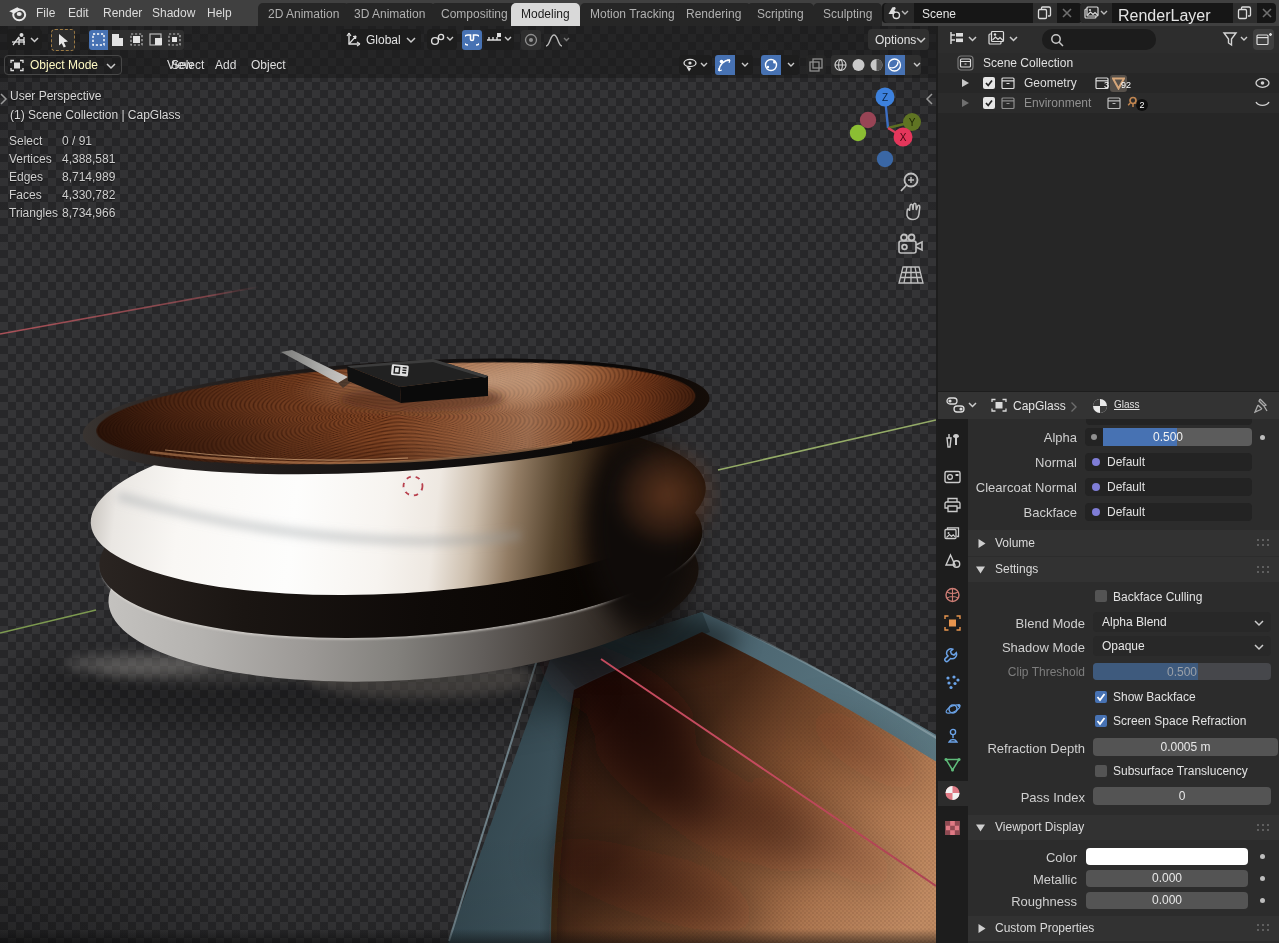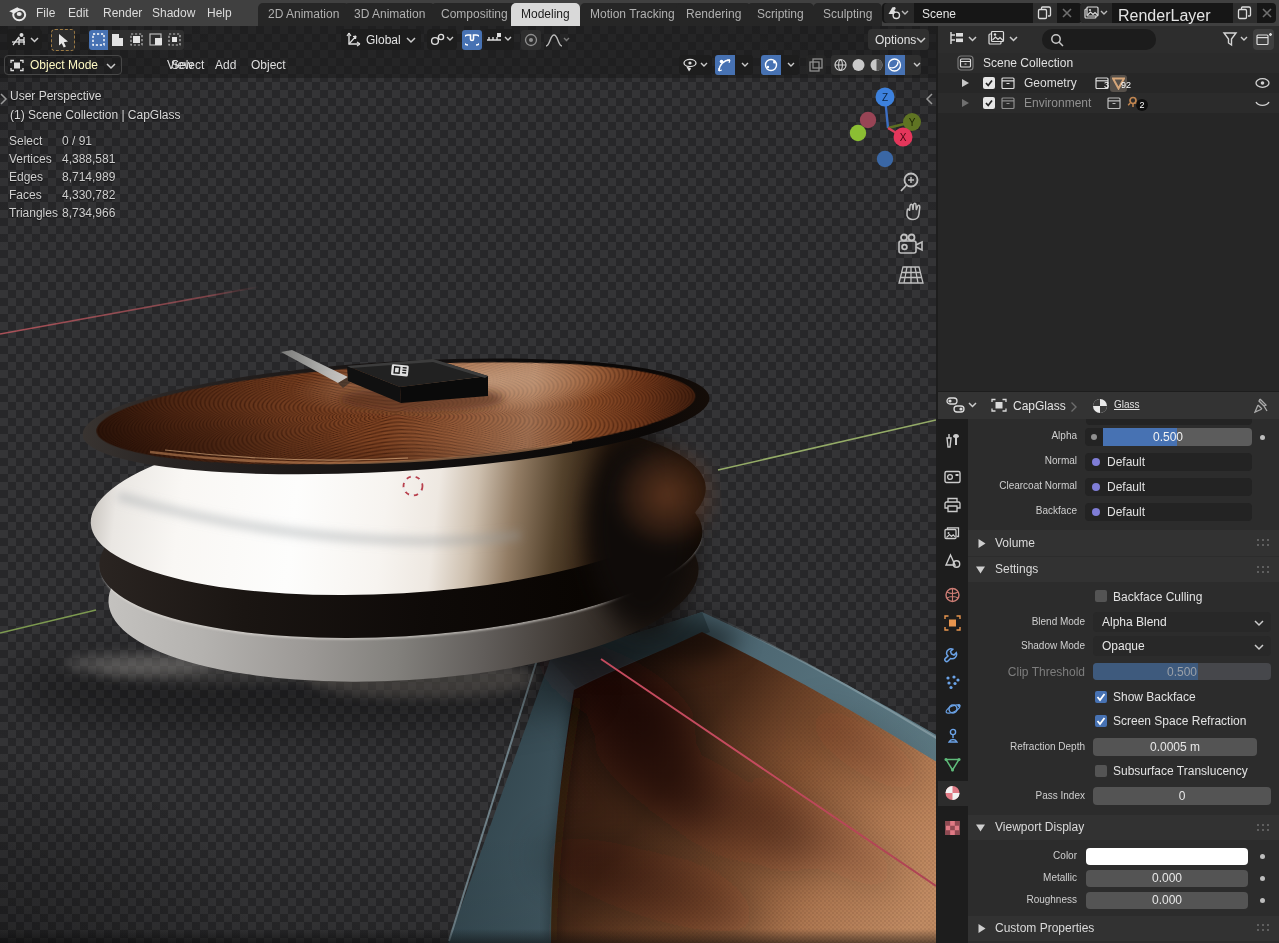--- a/index.html
+++ b/index.html
@@ -25,21 +25,21 @@
 .hmenu{color:#dfdfdf;font-size:12px;z-index:12;}
 
 #outliner{left:938px;top:26px;width:341px;height:365px;background:#262626;}
 #outlhdr{left:938px;top:26px;width:341px;height:27px;background:#2d2d2d;z-index:5;}
 #props{left:938px;top:392px;width:341px;height:551px;background:#2c2c2c;}
 #propshdr{left:938px;top:392px;width:341px;height:27px;background:#333333;z-index:5;}
 #tabstrip{left:938px;top:419px;width:30px;height:524px;background:#1d1d1d;}
 .sechdr{background:#323232;color:#d9d9d9;font-size:12px;z-index:4;}
 .field{background:#545454;border-radius:4px;color:#e8e8e8;font-size:12px;text-align:center;z-index:4;}
 .dfield{background:#232323;border-radius:4px;color:#e0e0e0;font-size:12px;z-index:4;}
-.plabel{color:#cfcfcf;font-size:10px;text-align:right;z-index:4;}
+.plabel{color:#cfcfcf;font-size:13px;text-align:right;z-index:4;}
 .chk{width:12px;height:12px;border-radius:2px;z-index:4;}
 .chk.off{background:#545454;}
 .chk.on{background:#4772b3;}
 .chklbl{color:#e2e2e2;font-size:12px;z-index:4;}
 .ddot{width:5px;height:5px;border-radius:50%;background:#bdbdbd;z-index:4;}
 svg{display:block;}
 #propsc > *{z-index:5;}
 </style></head>
 <body>
 <div id="stage">
@@ -587,21 +587,21 @@
   <svg class="abs" style="left:1095px;top:691px;z-index:6;" width="12" height="12" viewBox="0 0 12 12">
         <path d="M2.5 6 l2.5 3 L9.5 3" fill="none" stroke="#fff" stroke-width="1.8"></path>
       </svg>
   <div class="abs chklbl" style="left:1113px;top:690px;">Show Backface</div>
   <div class="abs chk on" style="left:1095px;top:715px;"></div>
   <svg class="abs" style="left:1095px;top:715px;z-index:6;" width="12" height="12" viewBox="0 0 12 12">
         <path d="M2.5 6 l2.5 3 L9.5 3" fill="none" stroke="#fff" stroke-width="1.8"></path>
       </svg>
   <div class="abs chklbl" style="left:1113px;top:714px;">Screen Space Refraction</div>
   <div class="abs plabel" style="left:985px;top:741px;width:100px;">Refraction Depth</div>
-  <div class="abs field" style="left:1093px;top:738px;width:164px;height:18px;line-height:18px;">0.0005 m</div>
+  <div class="abs field" style="left:1093px;top:738px;width:185px;height:18px;line-height:18px;">0.0005 m</div>
   <div class="abs chk off" style="left:1095px;top:765px;"></div>
   <div class="abs chklbl" style="left:1113px;top:764px;">Subsurface Translucency</div>
   <div class="abs plabel" style="left:985px;top:790px;width:100px;">Pass Index</div>
   <div class="abs field" style="left:1093px;top:787px;width:178px;height:18px;line-height:18px;">0</div>
 
   <div class="abs sechdr" style="left:968px;top:815px;width:311px;height:25px;"></div>
   <svg class="abs" style="left:975px;top:823px;" width="11" height="10" viewBox="0 0 11 10">
         <path d="M1 1.5 L10 1.5 L5.5 8.5 Z" fill="#cfcfcf"></path>
       </svg>
   <div class="abs" style="left:995px;top:820px;color:#dadada;font-size:12px;z-index:6;">Viewport Display</div>

